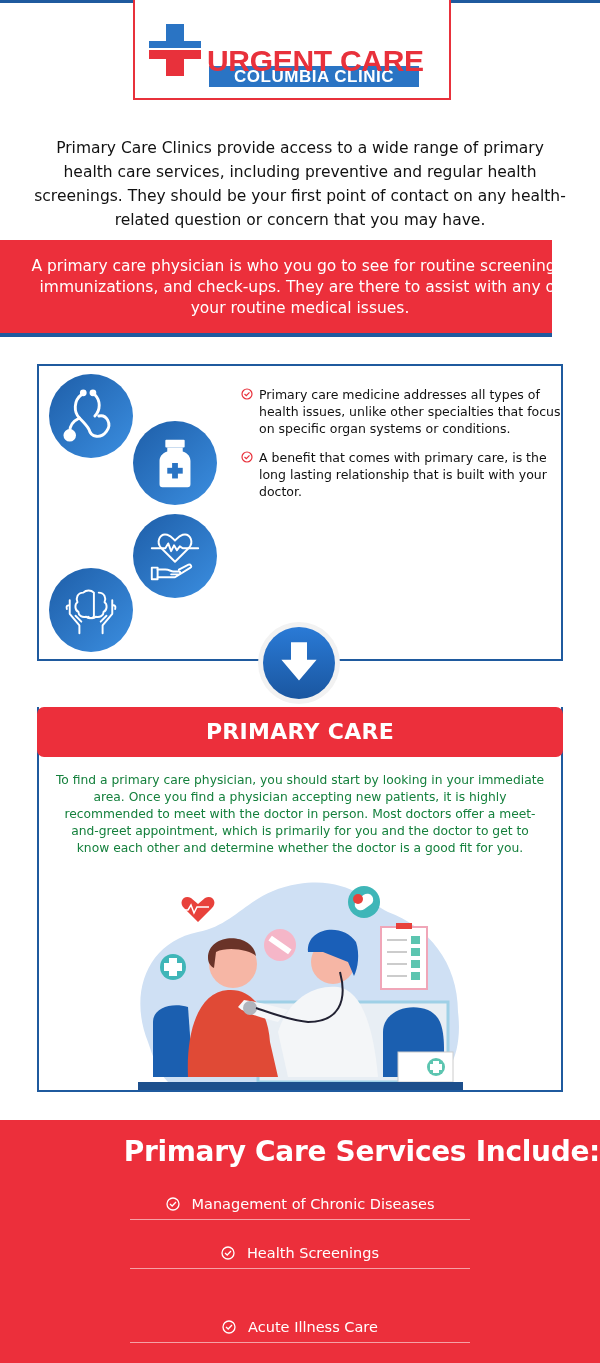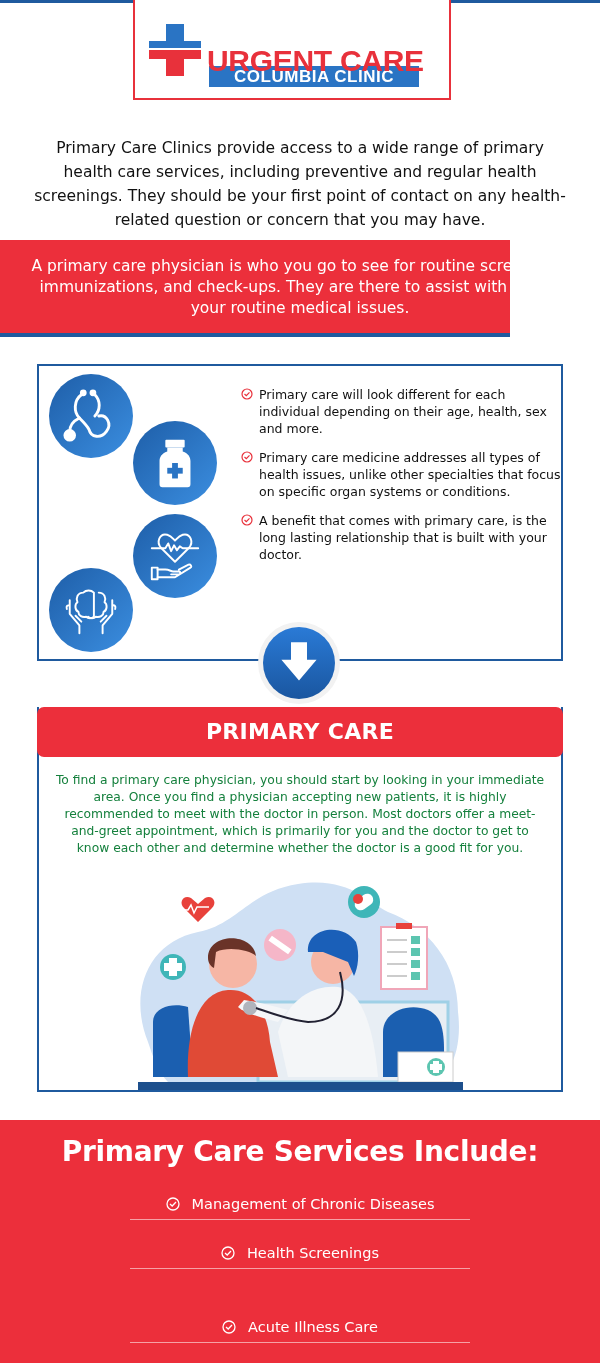--- a/index.html
+++ b/index.html
@@ -13,21 +13,21 @@
     .logo-cross { position: absolute; left: 14px; top: 24px; width: 52px; height: 52px; }
     .logo-cross .v { position: absolute; left: 17px; top: 0; width: 18px; height: 52px; background: linear-gradient(#2a74c4 0 50%, #e8313b 50% 100%); }
     .logo-cross .h { position: absolute; left: 0; top: 17px; width: 52px; height: 18px; background: linear-gradient(#2a74c4 0 40%, #ffffff 40% 50%, #e8313b 50% 100%); }
     .logo-top { position: absolute; left: 74px; top: 22px; width: 210px; height: 21px; background: #2a74c4; color: #fff; font-family: "Liberation Sans", sans-serif; font-weight: bold; font-size: 17px; line-height: 21px; text-align: center; letter-spacing: 0.5px; margin-top: 44px; }
     .logo-bottom { position: absolute; left: 72px; top: 44px; width: 220px; color: #e8313b; font-family: "Liberation Sans", sans-serif; font-weight: bold; font-size: 30px; line-height: 34px; letter-spacing: -0.3px; white-space: nowrap; }
 
     
     .intro { position: absolute; left: 30px; top: 136px; width: 540px; text-align: center; font-size: 15.5px; line-height: 24px; color: #111; }
 
     
-    .band { position: absolute; left: 0; top: 240px; width: 510px; height: 97px; background: #ec2f3b; border-bottom: 4px solid #1f5a9e; }
+    .band { position: absolute; left: 0; top: 240px; width: 552px; height: 97px; background: #ec2f3b; border-bottom: 4px solid #1f5a9e; }
     .band-text { position: absolute; left: 30px; top: 16px; width: 540px; text-align: center; color: #fff; font-size: 15.5px; line-height: 21px; }
 
     
     .info-box { position: absolute; left: 37px; top: 364px; width: 526px; height: 297px; border: 2px solid #1f5a9e; background: #fff; }
     .icon-circle { position: absolute; width: 84px; height: 84px; border-radius: 50%; background: linear-gradient(135deg, #1e5ea8 0%, #3b8ee0 100%); display: flex; align-items: center; justify-content: center; }
     .icon-circle svg { width: 58px; height: 58px; }
     .ic1 { left: 10px; top: 8px; }
     .ic2 { left: 94px; top: 55px; }
     .ic3 { left: 94px; top: 148px; }
     .ic4 { left: 10px; top: 202px; }
@@ -40,21 +40,21 @@
 
     
     .pc-box { position: absolute; left: 37px; top: 707px; width: 526px; height: 385px; border: 2px solid #1f5a9e; border-top: none; background: #fff; }
     .pc-header { position: absolute; left: 37px; top: 707px; width: 526px; height: 50px; background: #ec2f3b; color: #fff; text-align: center; font-weight: bold; font-size: 22px; line-height: 50px; letter-spacing: 0.3px; border-radius: 7px; }
     .pc-text { position: absolute; left: 55px; top: 772px; width: 490px; text-align: center; font-size: 12.3px; line-height: 17px; color: #15803d; }
 
     .illus { position: absolute; left: 128px; top: 872px; width: 345px; height: 218px; }
 
     
     .services { position: absolute; left: 0; top: 1120px; width: 600px; height: 243px; background: #ec2f3b; }
-    .services-title { position: absolute; left: 0; top: 14px; width: 600px; text-align: center; color: #fff; font-weight: bold; font-size: 28px; line-height: 36px; letter-spacing: -0.3px; }
+    .services-title { position: absolute; left: 0; top: 14px; width: 600px; text-align: right; color: #fff; font-weight: bold; font-size: 28px; line-height: 36px; letter-spacing: -0.3px; }
     .svc { position: absolute; left: 130px; width: 340px; height: 32px; text-align: center; color: #fff; font-weight: normal; font-size: 14.5px; line-height: 28px; border-bottom: 1px solid rgba(255,255,255,0.55); display: flex; justify-content: center; align-items: center; gap: 12px; }
     .svc svg { width: 14px; height: 14px; flex: none; }
   </style>
 </head>
 <body>
 
 <div class="topbar"></div>
 
 <div class="logo-box">
   <div class="logo-cross">
@@ -102,27 +102,20 @@
     <svg viewBox="0 0 60 60" fill="none" stroke="#fff" stroke-width="2" stroke-linecap="round" stroke-linejoin="round">
       <path d="M22 12 c-6 0 -8 6 -6 10 c-3 2 -3 8 1 10 c0 4 4 6 8 5 c2 2 6 2 8 0 V12 c-3 -3 -8 -3 -11 0z"></path>
       <path d="M38 12 c6 0 8 6 6 10 c3 2 3 8 -1 10 c0 4 -4 6 -8 5 c-2 2 -6 2 -8 0"></path>
       <path d="M8 20 v14 l10 12 v8 M8 26 c-2 -2 -4 0 -3 3"></path>
       <path d="M52 20 v14 l-10 12 v8 M52 26 c2 -2 4 0 3 3"></path>
       <path d="M14 36 l6 6 M46 36 l-6 6"></path>
     </svg>
   </div>
 
   <ul class="bullets">
-    <li>
-      <svg class="chk" viewBox="0 0 12 12">
-          <circle cx="6" cy="6" r="5" fill="none" stroke="#e8313b" stroke-width="1.2"></circle>
-          <path d="M3.5 6 L5.3 7.7 L8.5 4.3" fill="none" stroke="#e8313b" stroke-width="1.2"></path>
-        </svg>
-      <span>Primary care will look different for each individual depending on their age, health, sex and more.</span>
-    </li>
     <li>
       <svg class="chk" viewBox="0 0 12 12">
           <circle cx="6" cy="6" r="5" fill="none" stroke="#e8313b" stroke-width="1.2"></circle>
           <path d="M3.5 6 L5.3 7.7 L8.5 4.3" fill="none" stroke="#e8313b" stroke-width="1.2"></path>
         </svg>
       <span>Primary care medicine addresses all types of health issues, unlike other specialties that focus on specific organ systems or conditions.</span>
     </li>
     <li>
       <svg class="chk" viewBox="0 0 12 12">
           <circle cx="6" cy="6" r="5" fill="none" stroke="#e8313b" stroke-width="1.2"></circle>

